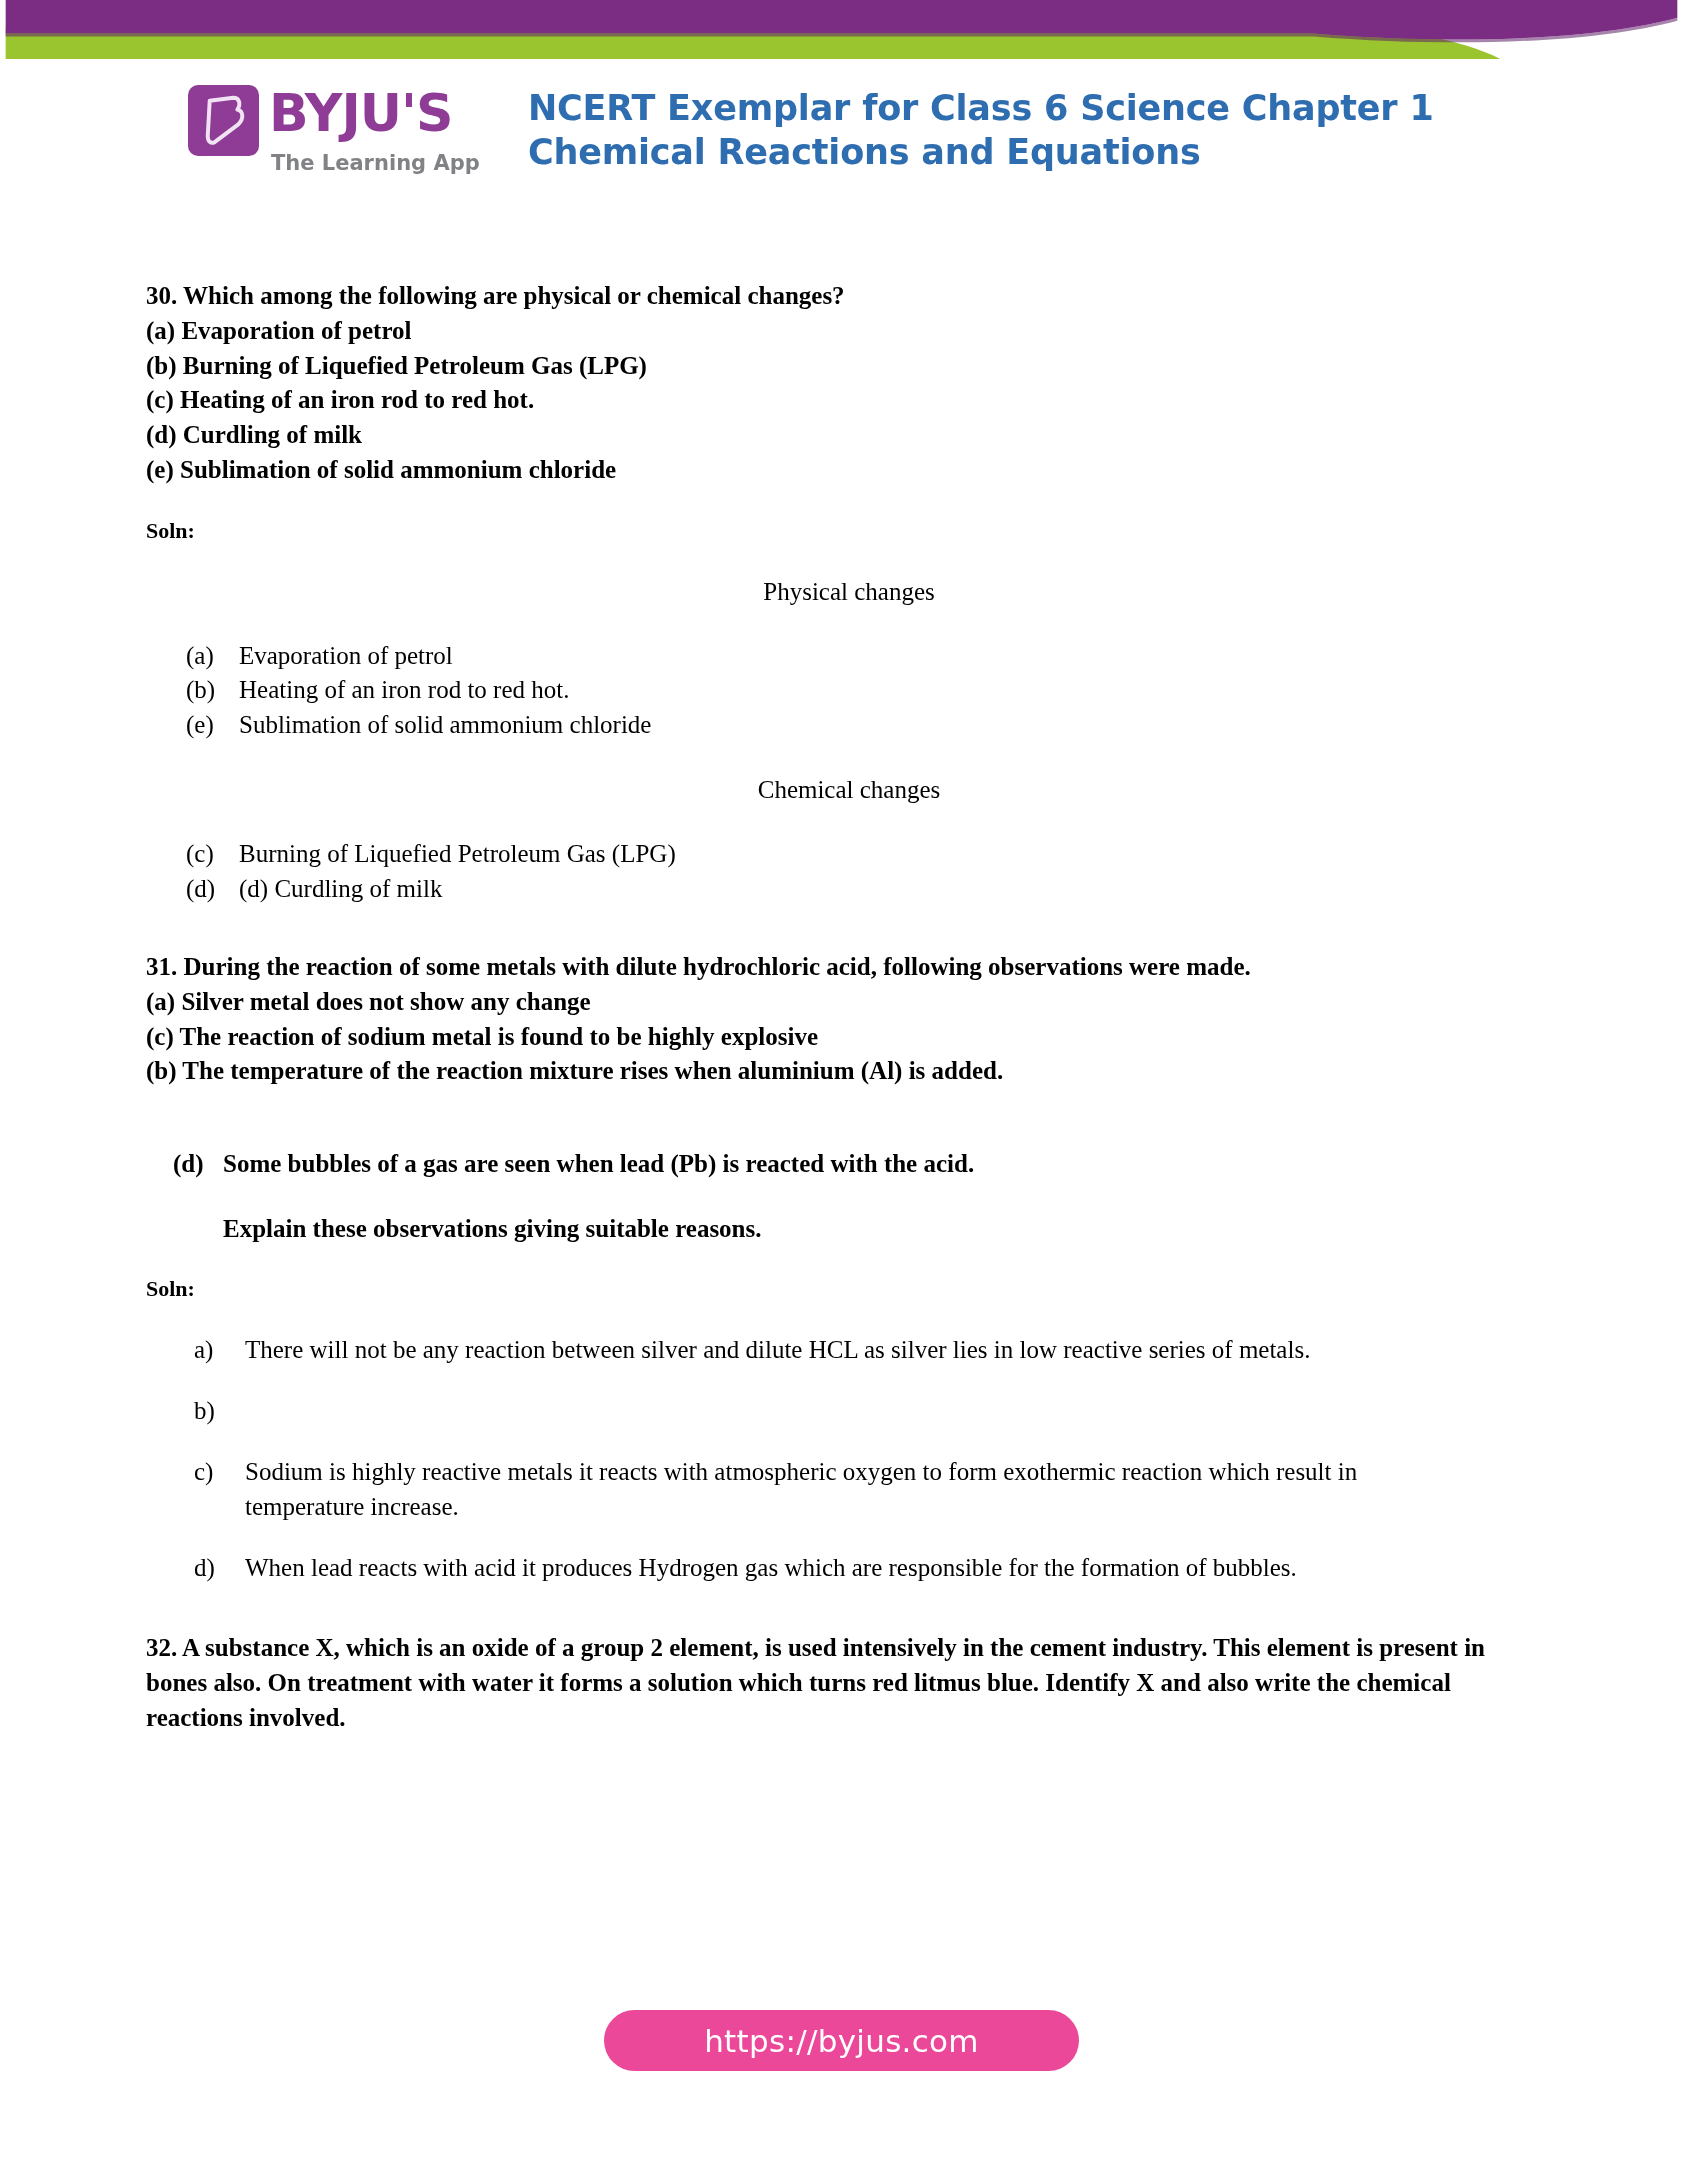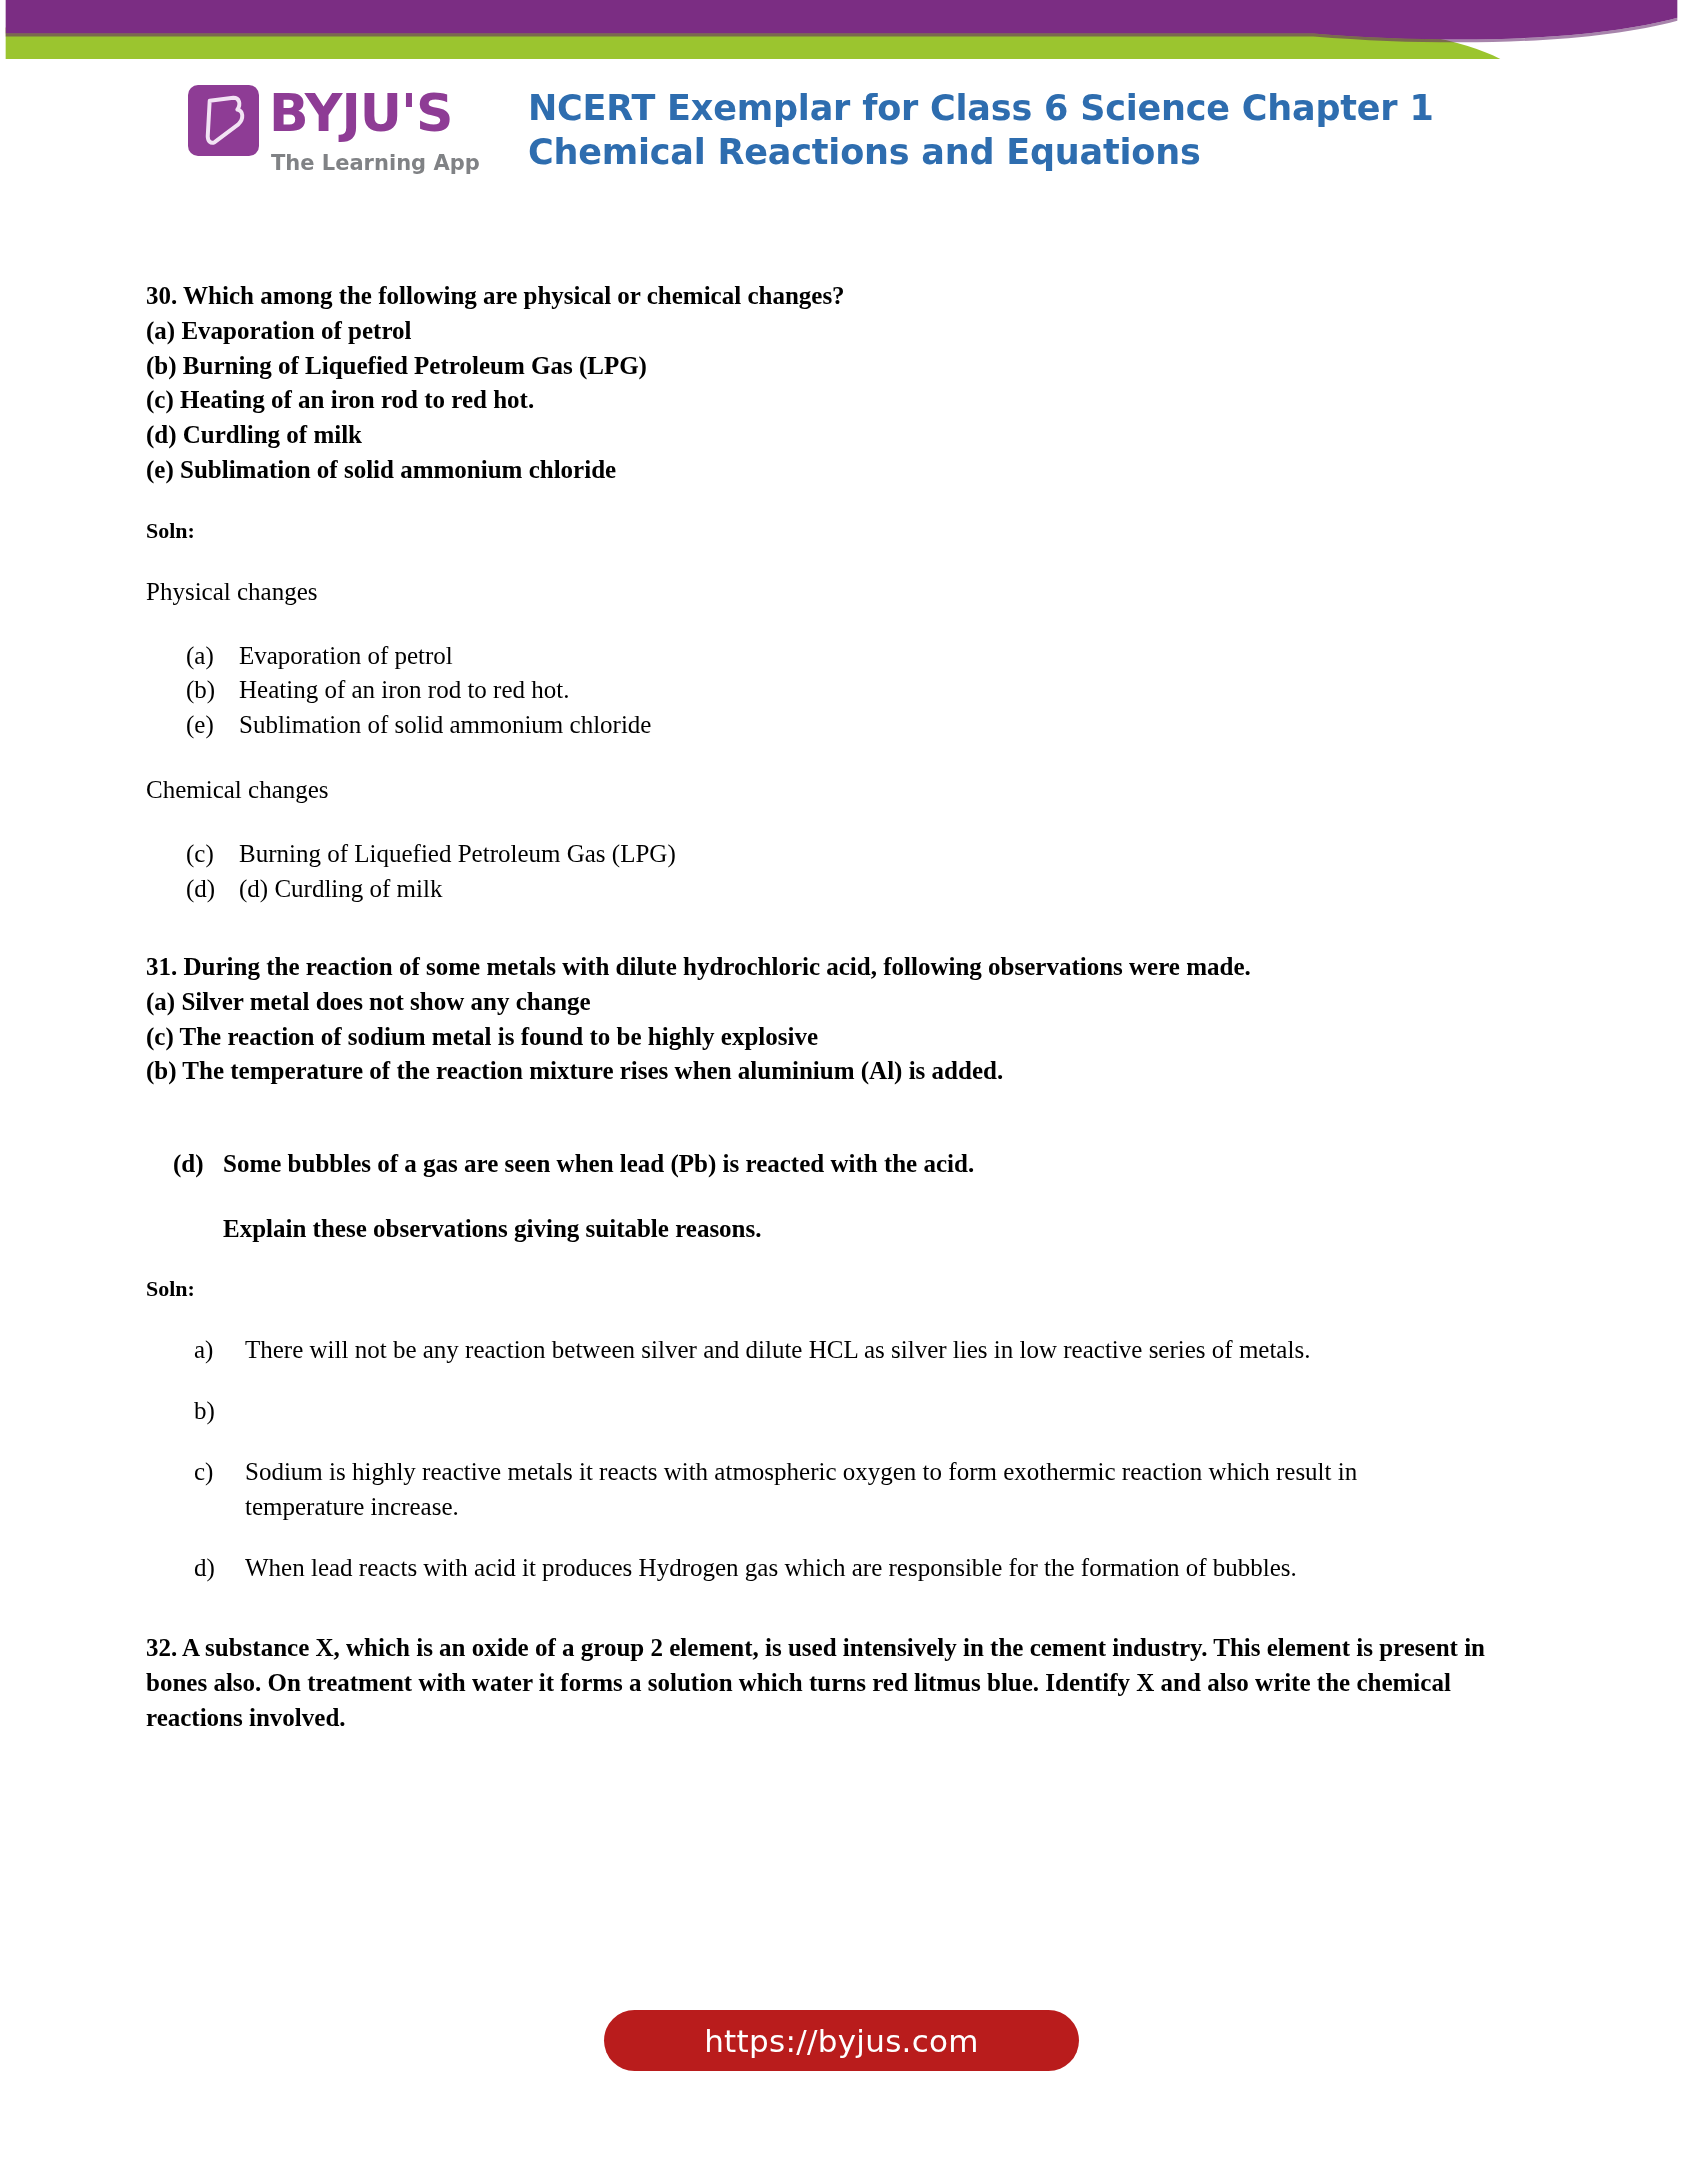--- a/index.html
+++ b/index.html
@@ -103,20 +103,21 @@
 
   .soln {
     font-weight: bold;
     font-size: 22px;
   }
 
   .plain {
     font-weight: normal;
     font-size: 25px;
     line-height: 1.4;
+    text-align: center;
   }
 
   
   ul.alpha-list {
     list-style: none;
     margin: 0;
     padding: 0;
   }
   ul.alpha-list > li {
     display: flex;
@@ -170,21 +171,21 @@
   .gap-l  { height: 44px; }
   .gap-xl { height: 57px; }
 
   
   #footer-pill {
     position: absolute;
     left: 604px;
     top: 2010px;
     width: 475px;
     height: 61px;
-    background: #b91c1c;
+    background: #ec4899;
     border-radius: 31px;
     display: flex;
     align-items: center;
     justify-content: center;
   }
   #footer-pill .url {
     font-family: "DejaVu Sans", sans-serif;
     font-size: 31px;
     color: #FFFFFF;
     letter-spacing: 0.3px;

